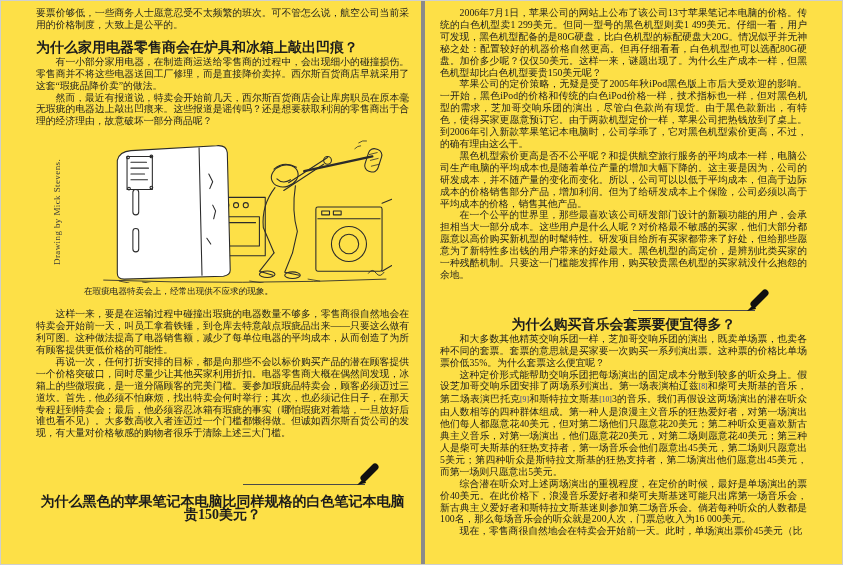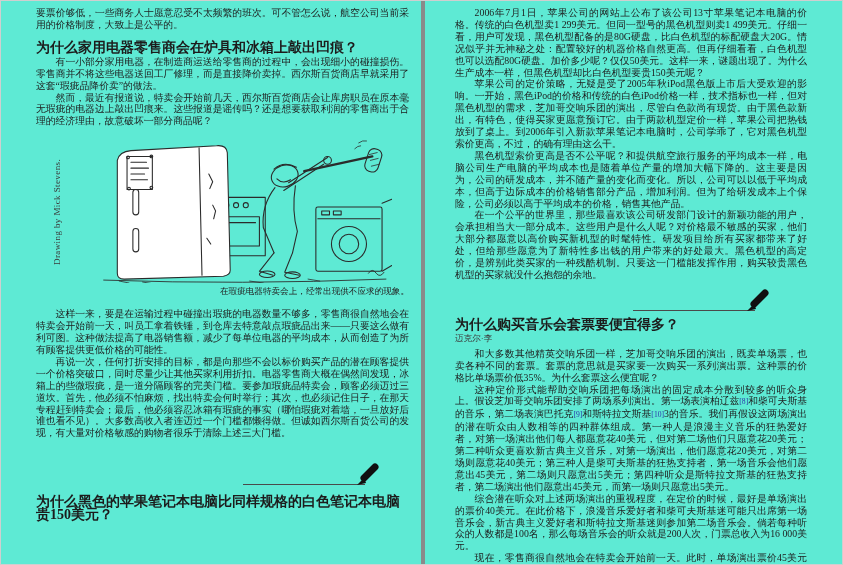--- a/index.html
+++ b/index.html
@@ -1,48 +1,48 @@
 <!DOCTYPE html>
 <html lang="zh"><head>
 <meta charset="utf-8">
 <style>
   html,body{margin:0;padding:0;background:#f2f2f2;}
   .spread{
     position:relative;
     width:841px;height:563px;
     border:1px solid #cfcfcf;
-    background:#5eead4;
+    background:#fde047;
     overflow:hidden;
     font-family:"Liberation Serif","DejaVu Serif",serif;
     color:#1c1c1c;
   }
   .gutter{
     position:absolute;left:420px;top:0;width:4px;height:100%;
     background:#8a8a8a;
   }
   .page{position:absolute;top:0;height:563px;box-sizing:border-box;overflow:hidden;}
   .page.left{left:0;width:420px;padding:6px 12px 0 35px;}
-  .page.right{left:424px;width:393px;padding:6px 11px 0 30px;}
+  .page.right{left:424px;width:393px;padding:6px 11px 0 15px;}
   .para{
     margin:0;
     font-size:9.8px;
     line-height:11.9px;
     text-align:justify;
     text-indent:19.6px;
     word-break:break-all;
   }
   .para.no-indent{text-indent:0;}
   .para.spaced{margin-top:9px;}
   .section-heading{
     margin:10px 0 2px 0;
     font-size:14px;
     line-height:13px;
     font-weight:bold;
   }
-  .section-heading.bottom{margin-top:0;}
+  .section-heading.bottom{margin-top:0;text-align:center;}
   .author{
     font-size:8.6px;
     line-height:11px;
     color:#3c3c3c;
     margin:0 0 4px 0;
   }
   .fn-link{
     color:#2a35a8;
     font-size:7.6px;
     text-decoration:none;
@@ -61,21 +61,21 @@
     transform-origin:0 0;
     font-size:9px;
     color:#3a3a3a;
     letter-spacing:.4px;
     white-space:nowrap;
   }
   .cartoon svg{display:block;}
   .cartoon figcaption{
     font-size:8.6px;
     color:#222;
-    text-align:right;
+    text-align:left;
     margin-top:3px;
   }
   
   .divider{
     display:flex;
     align-items:flex-end;
     justify-content:flex-end;
     height:22px;
   }
   .divider.left-pg{margin:26px 28px 8px 0;}
@@ -174,21 +174,20 @@
 
     <div class="divider right-pg">
       <div class="rule"></div>
       <svg width="26" height="24" viewBox="0 0 26 24">
         <line x1="9" y1="15" x2="20" y2="4" stroke="#101010" stroke-width="7" stroke-linecap="round"></line>
         <path d="M9 15 L2 22 L11 20 Z" fill="#101010"></path>
       </svg>
     </div>
 
     <h3 class="section-heading bottom">为什么购买音乐会套票要便宜得多？</h3>
-    <div class="author">迈克尔·李</div>
 
     <p class="para">和大多数其他精英交响乐团一样，芝加哥交响乐团的演出，既卖单场票，也卖各种不同的套票。套票的意思就是买家要一次购买一系列演出票。这种票的价格比单场票价低35%。为什么套票这么便宜呢？</p>
 
     <p class="para"><span>这种定价形式能帮助交响乐团把每场演出的固定成本分散到较多的听众身上。假设芝加哥交响乐团安排了两场系列演出。第一场表演柏辽兹</span><a class="fn-link" href="#">[8]</a><span>和柴可夫斯基的音乐，第二场表演巴托克</span><a class="fn-link" href="#">[9]</a><span>和斯特拉文斯基</span><a class="fn-link" href="#">[10]</a><span>3的音乐。我们再假设这两场演出的潜在听众由人数相等的四种群体组成。第一种人是浪漫主义音乐的狂热爱好者，对第一场演出他们每人都愿意花40美元，但对第二场他们只愿意花20美元；第二种听众更喜欢新古典主义音乐，对第一场演出，他们愿意花20美元，对第二场则愿意花40美元；第三种人是柴可夫斯基的狂热支持者，第一场音乐会他们愿意出45美元，第二场则只愿意出5美元；第四种听众是斯特拉文斯基的狂热支持者，第二场演出他们愿意出45美元，而第一场则只愿意出5美元。</span></p>
 
     <p class="para">综合潜在听众对上述两场演出的重视程度，在定价的时候，最好是单场演出的票价40美元。在此价格下，浪漫音乐爱好者和柴可夫斯基迷可能只出席第一场音乐会，新古典主义爱好者和斯特拉文斯基迷则参加第二场音乐会。倘若每种听众的人数都是100名，那么每场音乐会的听众就是200人次，门票总收入为16 000美元。</p>
     <p class="para">现在，零售商很自然地会在特卖会开始前一天。此时，单场演出票价45美元（比</p>
   </div>
 
 </div>

